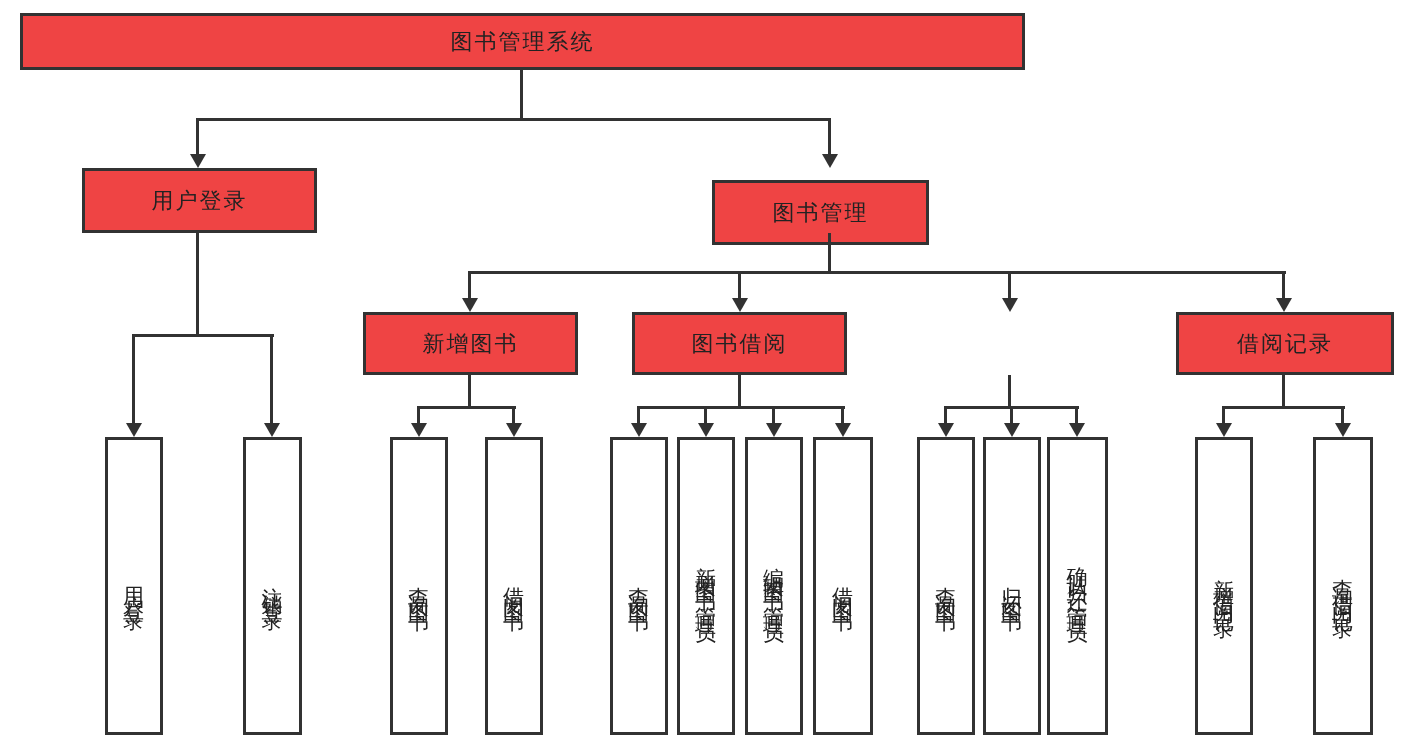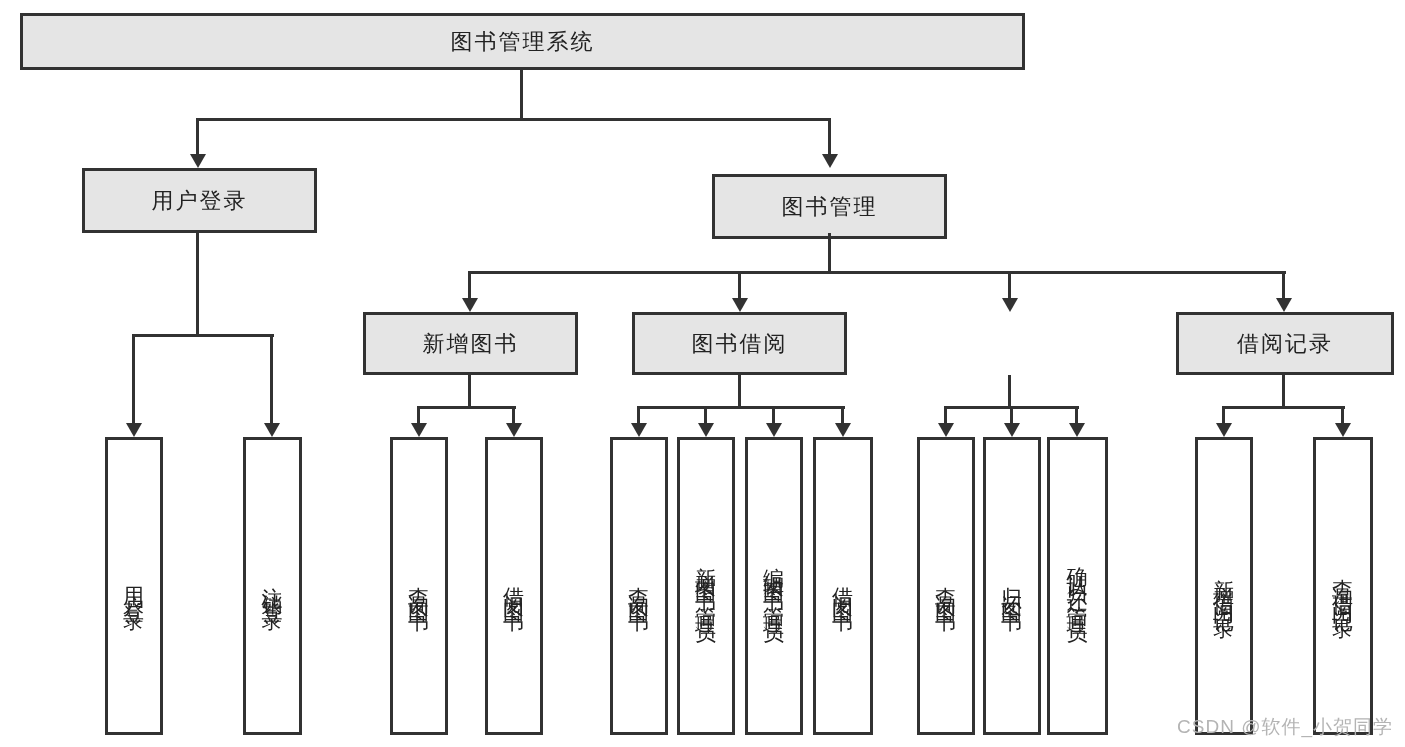--- a/index.html
+++ b/index.html
@@ -14,21 +14,21 @@
     width: 1405px;
     height: 747px;
     background: var(--background);
     overflow: hidden;
     font-family: "Liberation Sans", sans-serif;
   }
   .box {
     position: absolute;
     box-sizing: border-box;
     border: 3px solid var(--line);
-    background: #e5e5e5;
+    background: #ef4444;
     display: flex;
     align-items: center;
     justify-content: center;
     font-size: 22px;
     letter-spacing: 2px;
     color: var(--text);
   }
   .vbox {
     position: absolute;
     box-sizing: border-box;
@@ -75,21 +75,21 @@
   <div class="vl" style="left:520px;top:70px;height:51px"></div>
   <div class="hl" style="left:197px;top:118px;width:634px"></div>
   <div class="vl" style="left:196px;top:118px;height:38px"></div>
   <div class="ah" style="left:190px;top:154px"></div>
   <div class="vl" style="left:828px;top:118px;height:38px"></div>
   <div class="ah" style="left:822px;top:154px"></div>
 
   <div class="box" style="left:82px;top:168px;width:235px;height:65px">
     <span>用户登录</span>
   </div>
-  <div class="box" style="left:712px;top:174px;width:235px;height:65px">
+  <div class="box" style="left:712px;top:180px;width:217px;height:65px">
     <span>图书管理</span>
   </div>
 
   <div class="vl" style="left:196px;top:233px;height:103px"></div>
   <div class="hl" style="left:133px;top:334px;width:141px"></div>
   <div class="vl" style="left:132px;top:334px;height:91px"></div>
   <div class="ah" style="left:126px;top:423px"></div>
   <div class="vl" style="left:270px;top:334px;height:91px"></div>
   <div class="ah" style="left:264px;top:423px"></div>
 
@@ -185,15 +185,14 @@
     <span class="vlabel">确认归还（管理员）</span>
   </div>
 
   <div class="vbox" style="left:1195px;top:437px;width:58px;height:298px">
     <span class="vlabel">新增借阅记录</span>
   </div>
   <div class="vbox" style="left:1313px;top:437px;width:60px;height:298px">
     <span class="vlabel">查询借阅记录</span>
   </div>
 
-  <div class="watermark" style="right:12px;top:714px">CSDN @软件_小贺同学</div>
 
 </div>
 
 </body></html>

